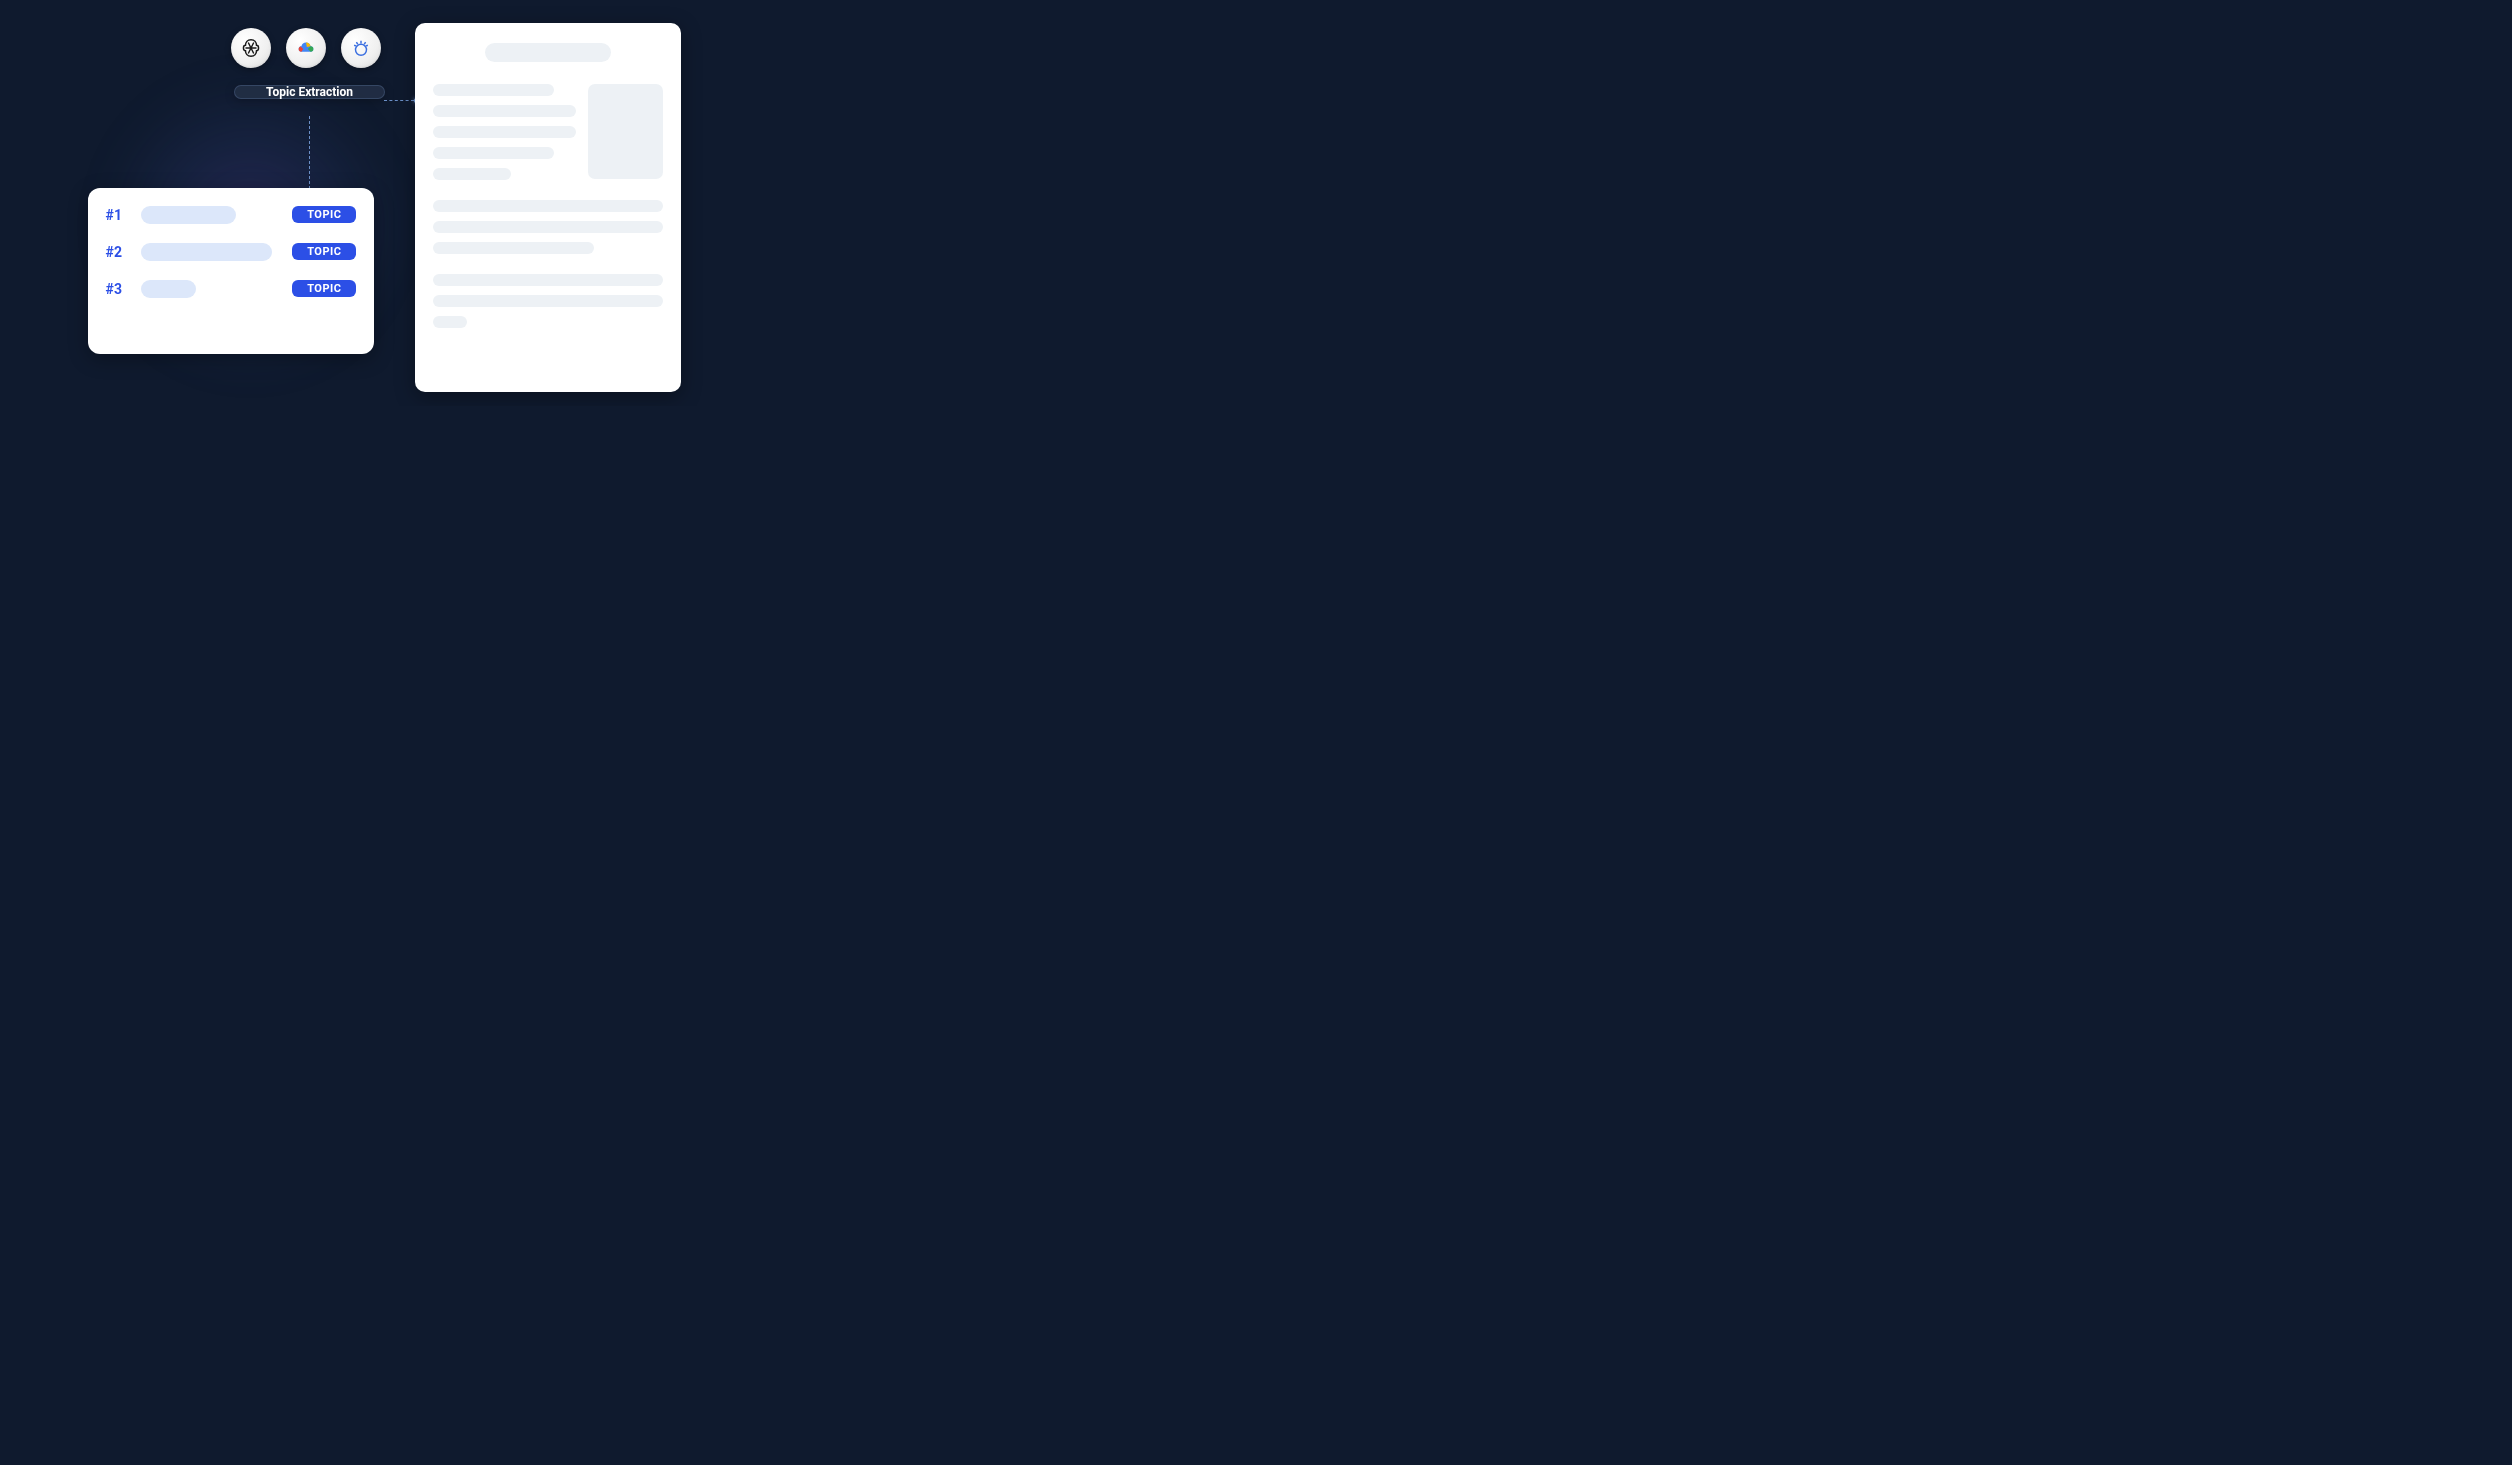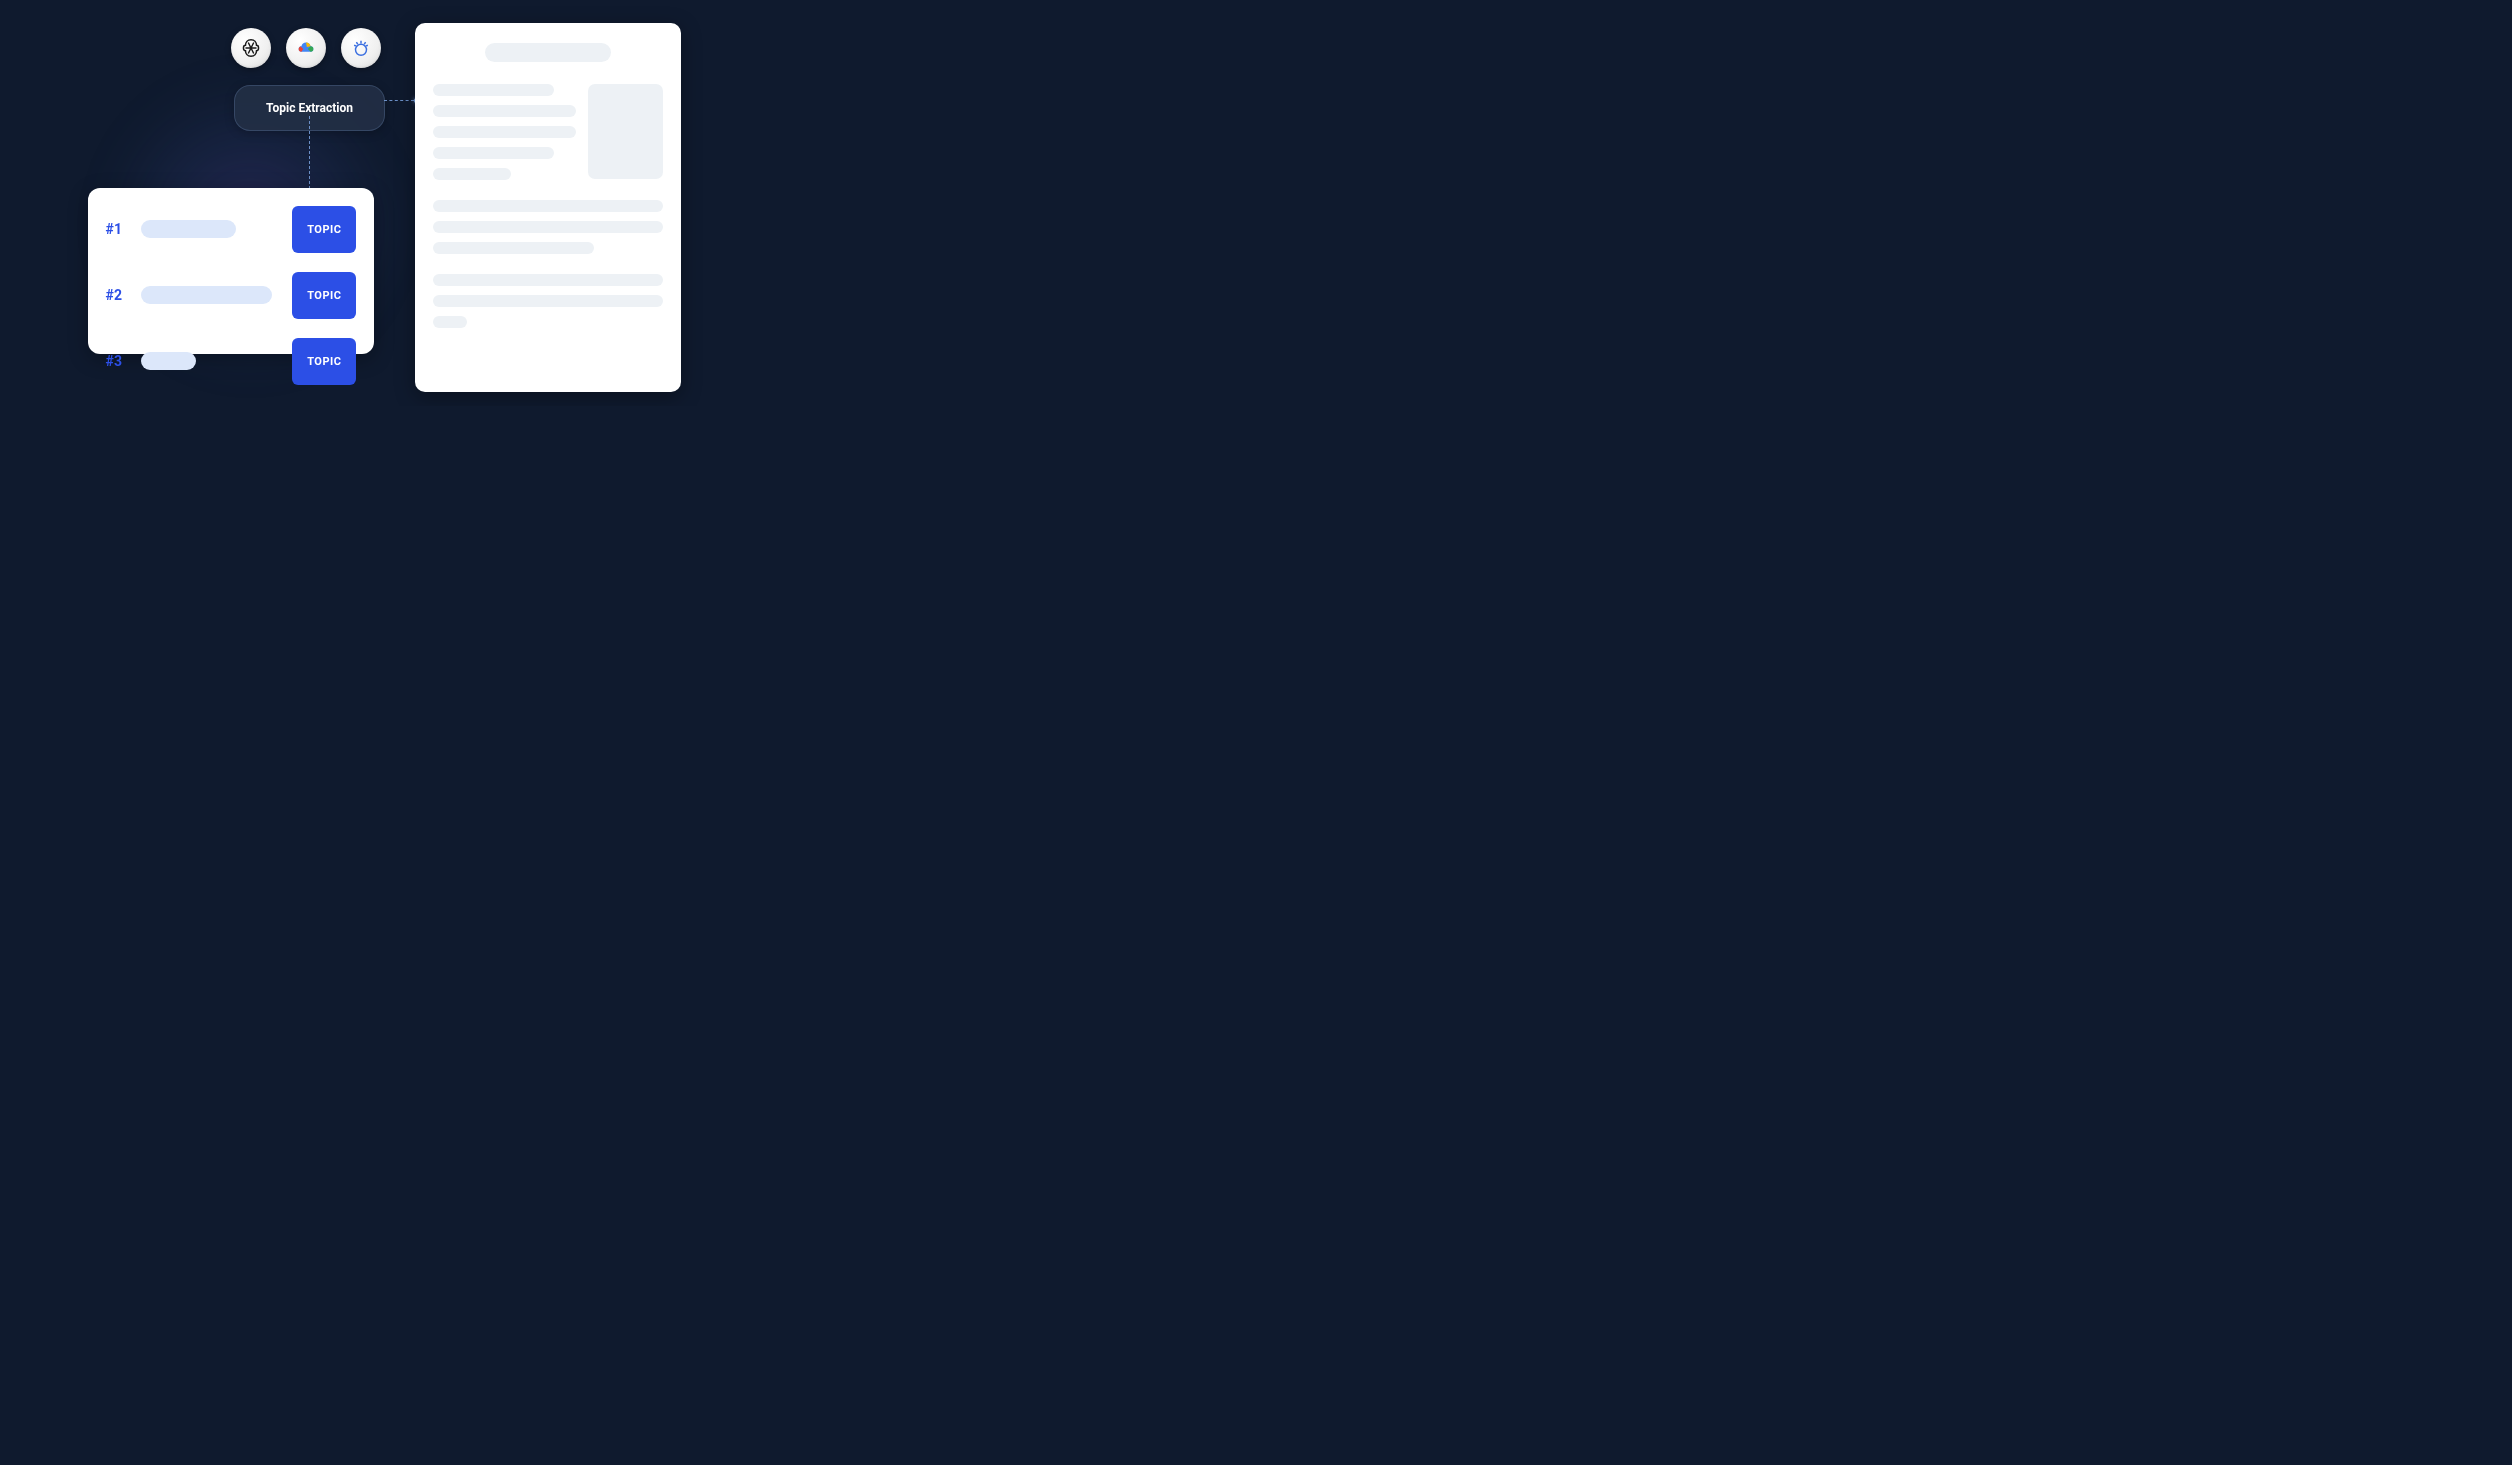--- a/index.html
+++ b/index.html
@@ -36,21 +36,21 @@
   box-shadow: 0 2px 6px rgba(0,0,0,0.3), inset 0 -1px 2px rgba(0,0,0,0.08);
   display: flex;
   align-items: center;
   justify-content: center;
 }
 .topic-extraction-pill {
   position: absolute;
   left: 234px;
   top: 85px;
   width: 151px;
-  height: 46px;
+  height: 14px;
   background: rgba(35,48,70,0.85);
   border: 0.5px solid rgba(120,150,200,0.25);
   border-radius: 16px;
   display: flex;
   align-items: center;
   justify-content: center;
   color: #ffffff;
   font-size: 12px;
   font-weight: 700;
   box-shadow: 0 2px 10px rgba(0,0,0,0.25);
@@ -114,21 +114,21 @@
 .topic-bar-1 { width: 95px; }
 .topic-bar-2 { width: 131px; }
 .topic-bar-3 { width: 55px; }
 .topic-spacer { flex: 1; }
 .topic-tag {
   background: #2c4fe6;
   color: #ffffff;
   font-size: 11px;
   font-weight: 700;
   letter-spacing: 0.5px;
-  padding: 17px 15px;
+  padding: 2px 15px;
   border-radius: 6px;
 }
 .document-card {
   position: absolute;
   left: 415px;
   top: 22.6px;
   width: 266px;
   height: 369px;
   background: #ffffff;
   border-radius: 10px;

